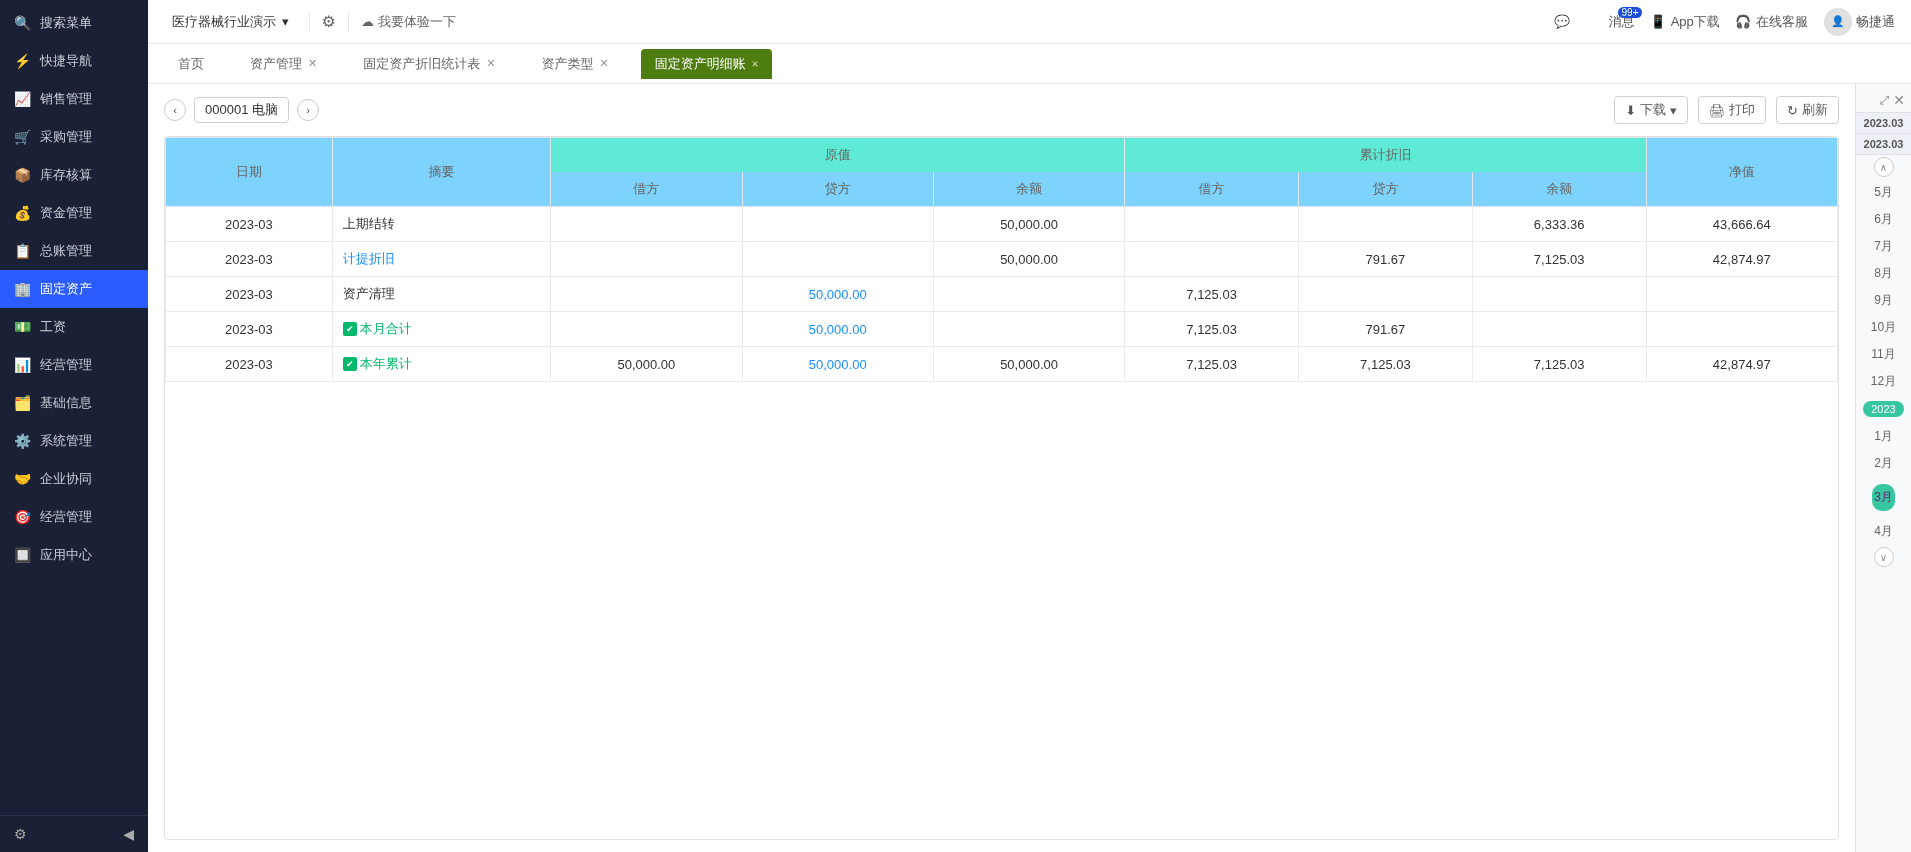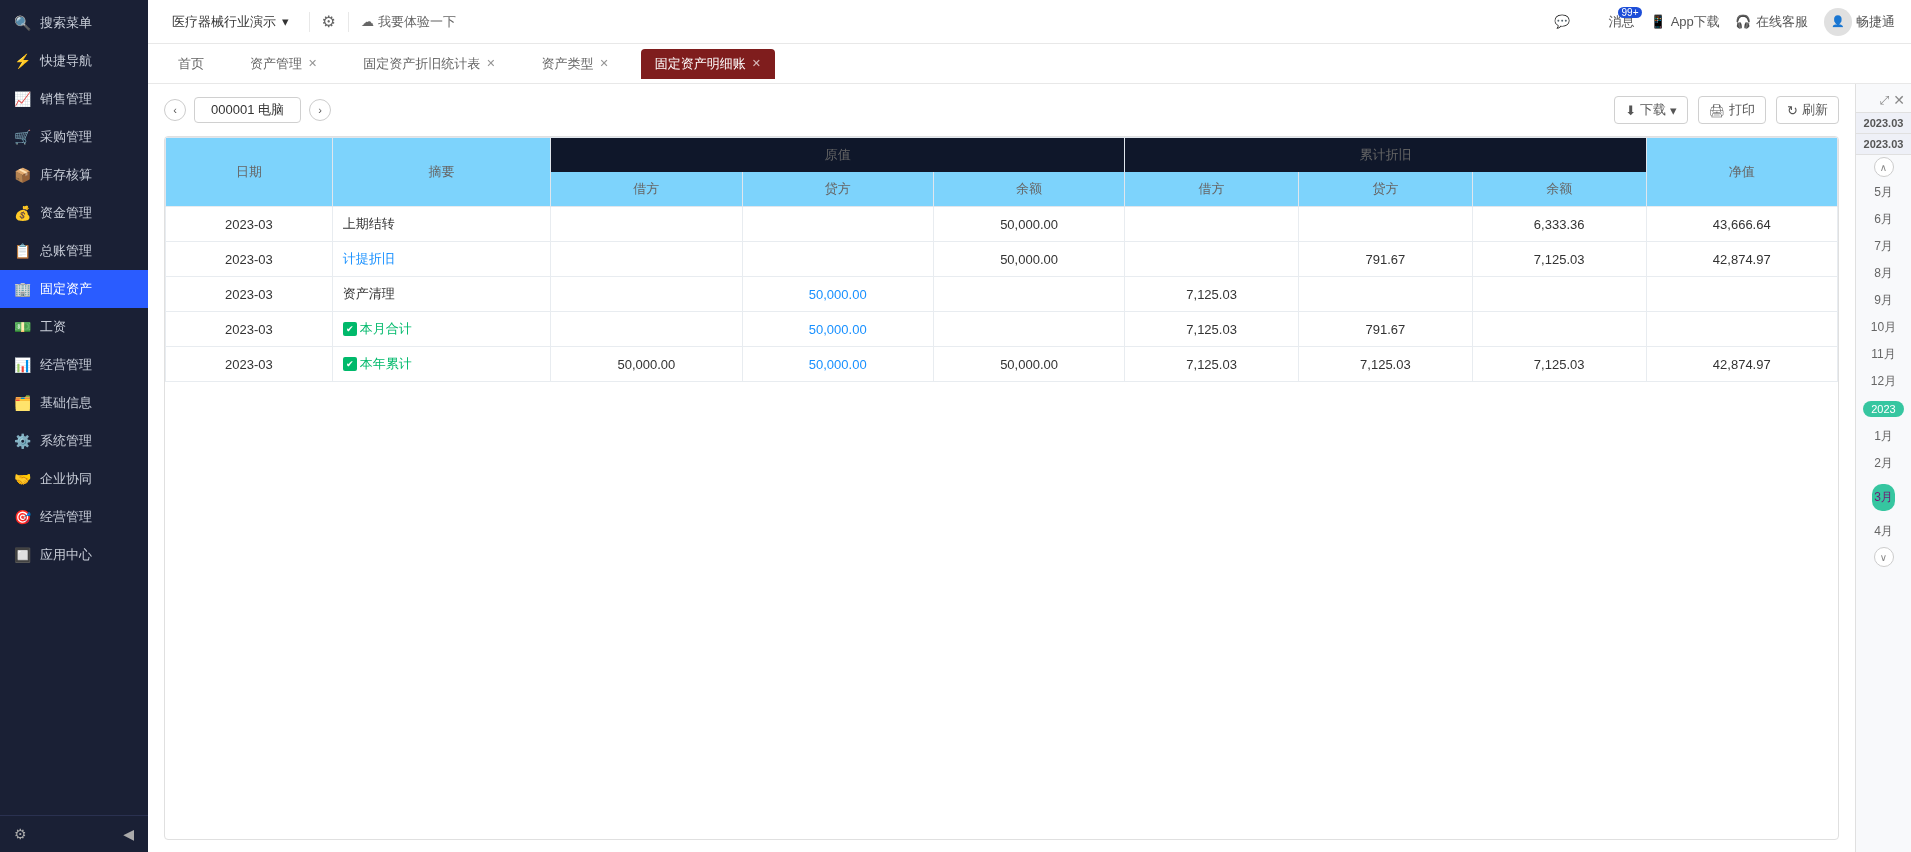--- a/index.html
+++ b/index.html
@@ -95,21 +95,21 @@
       gap: 18px;
       height: 40px;
     }
     .tab {
       display: flex; align-items: center; gap: 4px;
       padding: 6px 14px; cursor: pointer;
       font-size: 13px; color: #666;
       border-radius: 4px 4px 0 0;
       white-space: nowrap;
     }
-    .tab.active { background: #7f1d1d; color: white; }
+    .tab.active { background: #4d7c0f; color: white; font-family: Liberation Mono, monospace; }
     .tab .tab-close { font-size: 11px; margin-left: 2px; opacity: 0.7; }
 
     
     .content {
       flex: 1; display: flex; overflow: hidden;
     }
 
     
     .main-panel {
       flex: 1; background: white; overflow: hidden; display: flex; flex-direction: column;
@@ -120,21 +120,21 @@
     .asset-nav {
       display: flex; align-items: center; gap: 8px; margin-bottom: 12px;
     }
     .asset-nav-btn {
       width: 22px; height: 22px; border: 1px solid #ccc; border-radius: 50%;
       display: flex; align-items: center; justify-content: center;
       cursor: pointer; background: white; color: #555; font-size: 11px;
     }
     .asset-nav-label {
       border: 1px solid #d0d0d0; border-radius: 4px;
-      padding: 3px 16px; font-size: 13px; color: #333; background: white;
+      padding: 3px 10px; font-size: 13px; color: #333; background: white;
     }
     .asset-nav-right { margin-left: auto; display: flex; align-items: center; gap: 10px; }
     .toolbar-btn {
       display: flex; align-items: center; gap: 4px;
       padding: 4px 10px; border: 1px solid #d0d0d0;
       border-radius: 4px; cursor: pointer; background: white;
       font-size: 13px; color: #555;
     }
 
     
@@ -162,21 +162,21 @@
     .td-blue { color: #1890ff; }
     .td-green-badge {
       display: inline-flex; align-items: center; gap: 3px;
       color: #00b96b;
     }
     .td-green-badge .badge-icon {
       width: 14px; height: 14px; background: #00b96b;
       border-radius: 2px; display: flex; align-items: center; justify-content: center;
       color: white; font-size: 9px;
     }
-    .col-group-header { background: #0f172a; }
+    .col-group-header { background: #5eead4; }
 
     
     .timeline-panel {
       width: 56px; background: #f8f9fb;
       border-left: 1px solid #e0e0e0;
       display: flex; flex-direction: column;
       align-items: center;
       padding-top: 4px;
       overflow-y: auto;
       font-size: 12px;

